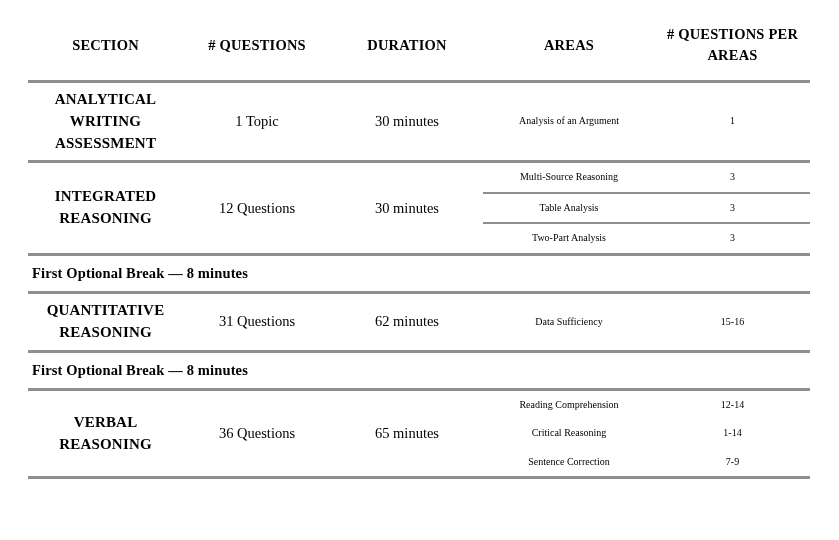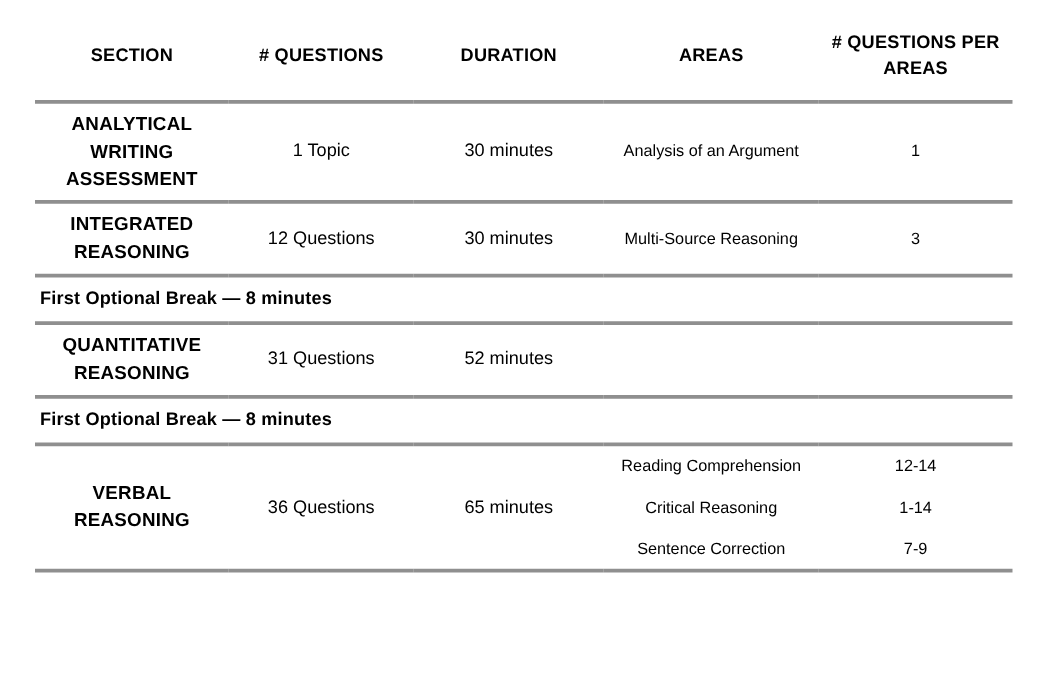--- a/index.html
+++ b/index.html
@@ -15,20 +15,21 @@
     font-family: "Liberation Sans", sans-serif;
     color: #000000;
     -webkit-font-smoothing: antialiased;
   }
 
   .sheet {
     position: relative;
     width: 839px;
     height: 540px;
     box-sizing: border-box;
+    font-family: Liberation Serif, serif;
   }
 
   
   .gmat-table {
     position: absolute;
     left: 28px;
     top: 18px;
     width: 782px;
     border-collapse: collapse;
     table-layout: fixed;
@@ -90,21 +91,21 @@
     width: 100%;
     border-collapse: collapse;
     table-layout: fixed;
   }
   table.areas-sub col.s-area { width: 172px; }
   table.areas-sub col.s-num  { width: 155px; }
 
   table.areas-sub td {
     text-align: center;
     vertical-align: middle;
-    font-size: 13px;
+    font-size: 10px;
     font-weight: normal;
     line-height: 1.45;
     padding: 7px 4px;
   }
   table.areas-sub tr.divided + tr.divided > td {
     border-top: 2px solid #8f8f8f;
   }
   table.areas-sub tr.undivided > td {
     border-top: none;
     margin-top: 28px;
@@ -172,38 +173,50 @@
             <table class="areas-sub">
               <colgroup>
                 <col class="s-area">
                 <col class="s-num">
               </colgroup>
               <tbody>
                 <tr class="divided">
                   <td>Multi-Source Reasoning</td>
                   <td>3</td>
                 </tr>
+                <tr class="divided">
+                  <td>Table Analysis</td>
+                  <td>3</td>
+                </tr>
+                <tr class="divided">
+                  <td>Two-Part Analysis</td>
+                  <td>3</td>
+                </tr>
               </tbody>
             </table>
           </td>
         </tr>
         <tr class="break-row rule-major">
           <td class="break-cell" colspan="5">First Optional Break — 8 minutes</td>
         </tr>
         <tr class="body-row rule-major">
           <td class="section-cell">QUANTITATIVE REASONING</td>
           <td class="plain-cell">31 Questions</td>
-          <td class="plain-cell">52 minutes</td>
-          <td class="areas-host" colspan="2">
-            <table class="areas-sub">
-              <colgroup>
-                <col class="s-area">
-                <col class="s-num">
-              </colgroup>
-              <tbody>
+          <td class="plain-cell">62 minutes</td>
+          <td class="areas-host" colspan="2">
+            <table class="areas-sub">
+              <colgroup>
+                <col class="s-area">
+                <col class="s-num">
+              </colgroup>
+              <tbody>
+                <tr class="divided">
+                  <td>Data Sufficiency</td>
+                  <td>15-16</td>
+                </tr>
               </tbody>
             </table>
           </td>
         </tr>
         <tr class="break-row rule-major">
           <td class="break-cell" colspan="5">First Optional Break — 8 minutes</td>
         </tr>
         <tr class="body-row rule-major rule-bottom">
           <td class="section-cell">VERBAL REASONING</td>
           <td class="plain-cell">36 Questions</td>

